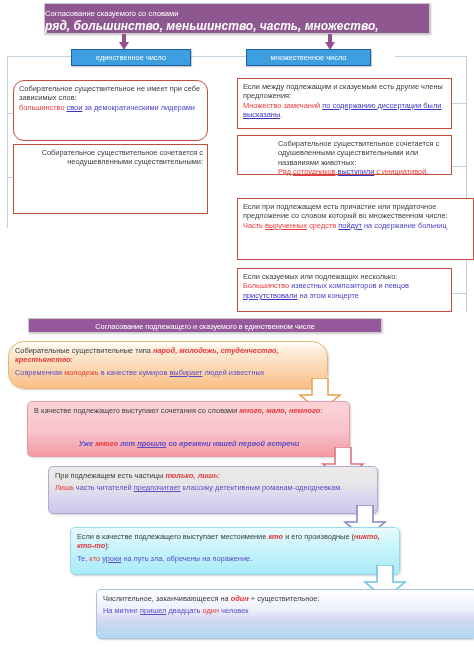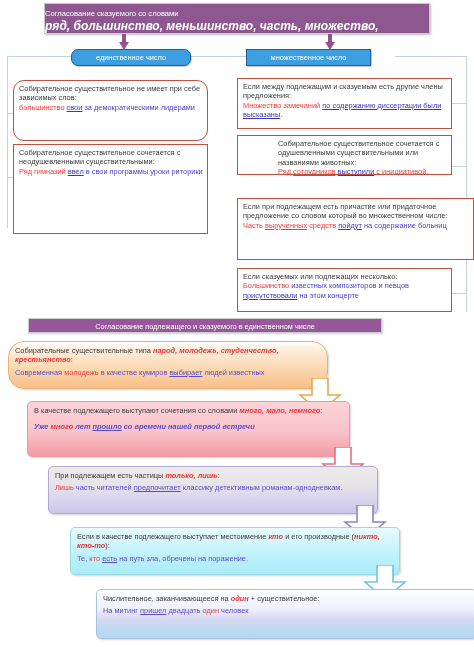--- a/index.html
+++ b/index.html
@@ -107,35 +107,32 @@
   <div class="bline" style="left:7px;top:177px;width:14px;height:1px;"></div>
 
   <div class="bline" style="left:466px;top:56px;width:1px;height:256px;"></div>
   <div class="bline" style="left:237px;top:56px;width:76px;height:1px;"></div>
   <div class="bline" style="left:395px;top:56px;width:72px;height:1px;"></div>
   <div class="bline" style="left:452px;top:103px;width:15px;height:1px;"></div>
   <div class="bline" style="left:452px;top:166px;width:15px;height:1px;"></div>
   <div class="bline" style="left:452px;top:232px;width:15px;height:1px;"></div>
   <div class="bline" style="left:452px;top:293px;width:15px;height:1px;"></div>
 
-  <div class="numlabel" style="left:71px;top:49px;width:118px;border-radius:7px;">единственное число</div>
+  <div class="numlabel" style="left:71px;top:49px;width:118px;">единственное число</div>
   <div class="numlabel" style="left:246px;top:49px;width:123px;">множественное число</div>
 
   <div class="rcard" style="left:13px;top:80px;width:195px;height:61px;border-radius:11px;">
     <div class="t">Собирательное существительное не имеет при себе зависимых слов:</div>
     <div class="t">
       <span class="red">большинство </span><span class="bluu">свои</span><span class="blue"> за демократическими лидерами</span>
     </div>
   </div>
 
-  <div class="rcard" style="left:13px;top:144px;width:195px;height:90px;">
+  <div class="rcard" style="left:13px;top:144px;width:195px;height:70px;text-align:right;">
     <div class="t">Собирательное существительное сочетается с неодушевленными существительными:</div>
-    <div class="t">
-      <span class="red">Ряд гимназий </span><span class="bluu">ввел</span><span class="blue"> в свои программы уроки риторики</span>
-    </div>
   </div>
 
   <div class="rcard" style="left:237px;top:78px;width:215px;height:51px;">
     <div class="t">Если между подлежащим и сказуемым есть другие члены предложения:</div>
     <div class="t">
       <span class="red">Множество замечаний </span><span class="bluu">по содержанию диссертации были высказаны</span><span class="blue">.</span>
     </div>
   </div>
 
   <div class="rcard" style="left:237px;top:135px;width:215px;height:40px;padding-left:40px;">
@@ -173,21 +170,21 @@
   <div class="barrow" style="left:297px;top:378px;">
     <svg width="46" height="36" viewBox="0 0 46 36">
       <polygon points="15,0 31,0 31,17 43,17 23,34 3,17 15,17" fill="#ffffff" stroke="#e8a64f" stroke-width="1.6"></polygon>
     </svg>
   </div>
 
   <div class="gcard g-pink" style="left:27px;top:401px;width:323px;height:56px;">
     <div class="t">
       В качестве подлежащего выступают сочетания со словами <span class="redb">много, мало, немного</span>:
     </div>
-    <div class="t" style="margin-top:7px;">
+    <div class="t" style="margin-top:24px;text-align:center;">
       <span class="purp ital">Уже </span><span class="redb">много</span><span class="purp ital"> лет </span><span class="purp ital u">прошло</span><span class="purp ital"> со времени  нашей первой встречи</span>
     </div>
   </div>
 
   <div class="barrow" style="left:320px;top:447px;">
     <svg width="46" height="36" viewBox="0 0 46 36">
       <polygon points="15,0 31,0 31,17 43,17 23,34 3,17 15,17" fill="#ffffff" stroke="#e1727f" stroke-width="1.6"></polygon>
     </svg>
   </div>
 
@@ -204,21 +201,21 @@
     <svg width="46" height="36" viewBox="0 0 46 36">
       <polygon points="15,0 31,0 31,17 43,17 23,34 3,17 15,17" fill="#ffffff" stroke="#8d84c0" stroke-width="1.6"></polygon>
     </svg>
   </div>
 
   <div class="gcard g-cyan" style="left:70px;top:527px;width:330px;height:48px;">
     <div class="t">
       Если в качестве подлежащего выступает местоимение <span class="redb">кто</span> и его производные (<span class="redb">никто, кто-то</span>):
     </div>
     <div class="t line2">
-      <span class="purp">Те, </span><span class="red">кто </span><span class="purp u">есть</span><span class="purp"> на путь зла, обречены на поражение.</span>
+      <span class="purp">Те, </span><span class="red">кто </span><span class="purp u">уроки</span><span class="purp"> на путь зла, обречены на поражение.</span>
     </div>
   </div>
 
   <div class="barrow" style="left:362px;top:565px;">
     <svg width="46" height="36" viewBox="0 0 46 36">
       <polygon points="15,0 31,0 31,17 43,17 23,34 3,17 15,17" fill="#ffffff" stroke="#6fc4de" stroke-width="1.6"></polygon>
     </svg>
   </div>
 
   <div class="gcard g-blue" style="left:96px;top:589px;width:381px;height:50px;">

